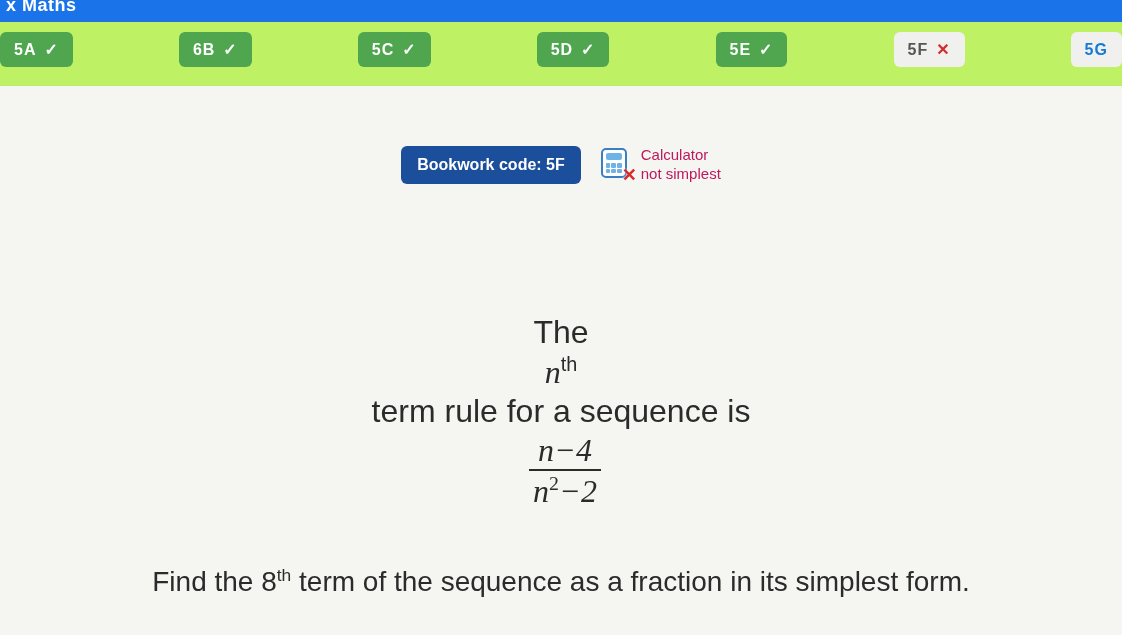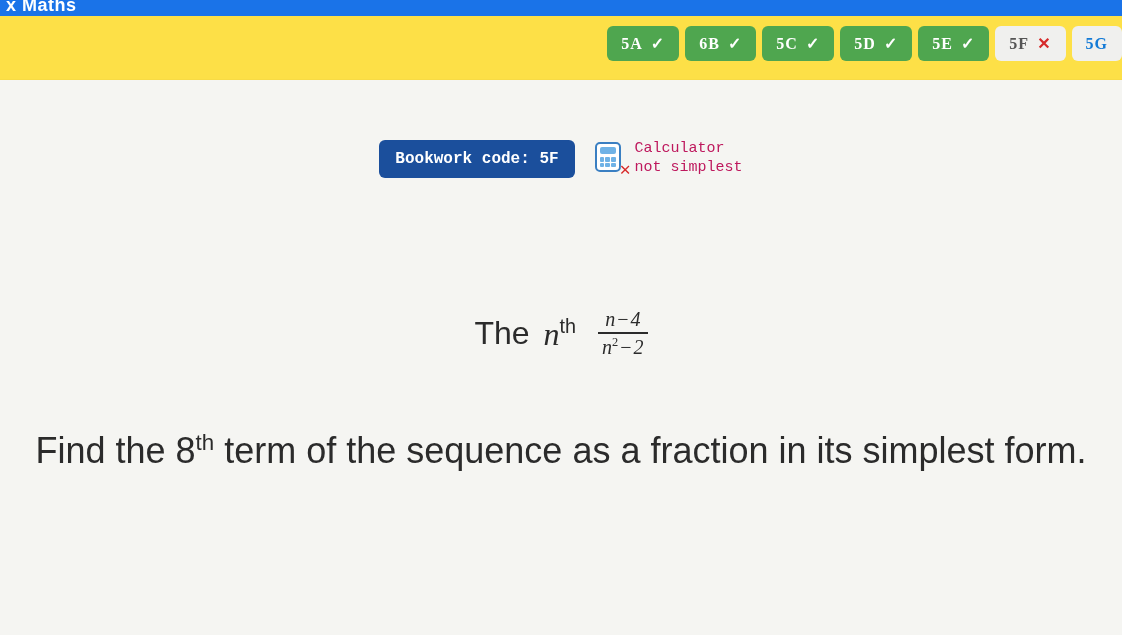--- a/index.html
+++ b/index.html
@@ -6,42 +6,41 @@
     body {
       font-family: -apple-system, BlinkMacSystemFont, "Segoe UI", Helvetica, Arial, sans-serif;
       background: #f5f5f2;
       width: 1122px;
       height: 635px;
       overflow: hidden;
       position: relative;
     }
     .header-bar {
       background: #1a73e8;
-      height: 16px;
+      height: 22px;
       width: 100%;
       position: relative;
     }
     .brand-fragment {
       position: absolute;
       left: 0;
       top: -5px;
       color: #fff;
       font-weight: 800;
       font-size: 18px;
       letter-spacing: 0.5px;
       padding: 0 6px;
     }
     .tabs-row {
       display: flex;
-      justify-content: flex-end;
+      justify-content: space-between;
       gap: 6px;
       padding: 10px 0 18px 0;
-      background: #fde047;
+      background: #bef264;
       border-bottom: 1px solid rgba(0,0,0,0.02);
-      font-family: Liberation Serif, serif;
     }
     .tab {
       display: flex;
       align-items: center;
       gap: 8px;
       padding: 8px 14px;
       border-radius: 6px;
       font-weight: 700;
       font-size: 16px;
       letter-spacing: 1px;
@@ -67,21 +66,20 @@
       letter-spacing: 0;
     }
     .check-mark { font-weight: 900; }
     .cross-mark { font-weight: 900; }
     .meta-row {
       display: flex;
       justify-content: center;
       align-items: center;
       gap: 20px;
       margin-top: 60px;
-      font-family: Liberation Mono, monospace;
     }
     .bookwork-badge {
       background: #1b4f9c;
       color: #fff;
       font-weight: 700;
       font-size: 16px;
       padding: 10px 16px;
       border-radius: 6px;
     }
     .calc-block {
@@ -131,41 +129,42 @@
       font-size: 15px;
       line-height: 1.25;
     }
     .question {
       margin-top: 130px;
       text-align: center;
       color: #2b2b2b;
     }
     .question .line1 {
       font-size: 32px;
-      margin-bottom: 64px;
+      margin-bottom: 50px;
       display: flex;
       justify-content: center;
       align-items: center;
-      gap: 14px;
+      gap: 2px;
       flex-wrap: nowrap;
+      flex-direction: column;
     }
     .question .line2 {
-      font-size: 36px;
+      font-size: 28px;
       line-height: 1.55;
       padding: 0 20px;
     }
     .math-var { font-style: italic; font-family: Georgia, "Times New Roman", serif; }
     sup { font-size: 0.62em; vertical-align: super; }
     .fraction {
       display: inline-flex;
       flex-direction: column;
       align-items: center;
       font-family: Georgia, "Times New Roman", serif;
       font-style: italic;
-      font-size: 20px;
+      font-size: 32px;
       line-height: 1.15;
       vertical-align: middle;
       margin-left: 8px;
     }
     .fraction .num, .fraction .den { padding: 0 4px; }
     .fraction .bar {
       width: 100%;
       border-top: 2px solid #2b2b2b;
       margin: 1px 0;
     }
@@ -234,20 +233,21 @@
     </div>
   </div>
 </div>
 
 <div class="question">
   <div class="line1">
     <span>The </span>
     <span>
       <span class="math-var">n</span><sup>th</sup>
     </span>
+    <span> term rule for a sequence is </span>
     <span class="fraction">
       <span class="num">
         <span>n</span><span class="op">−</span><span>4</span>
       </span>
       <span class="bar"></span>
       <span class="den">
         <span>n</span><sup style="font-style:normal;">2</sup><span class="op">−</span><span>2</span>
       </span>
     </span>
   </div>

